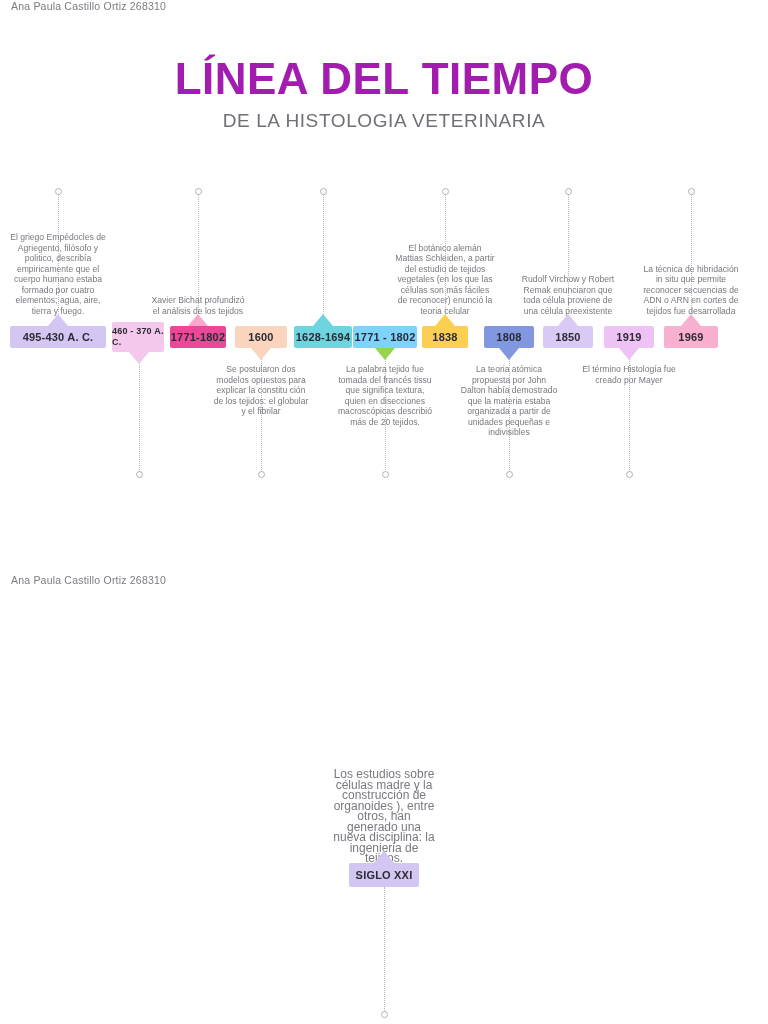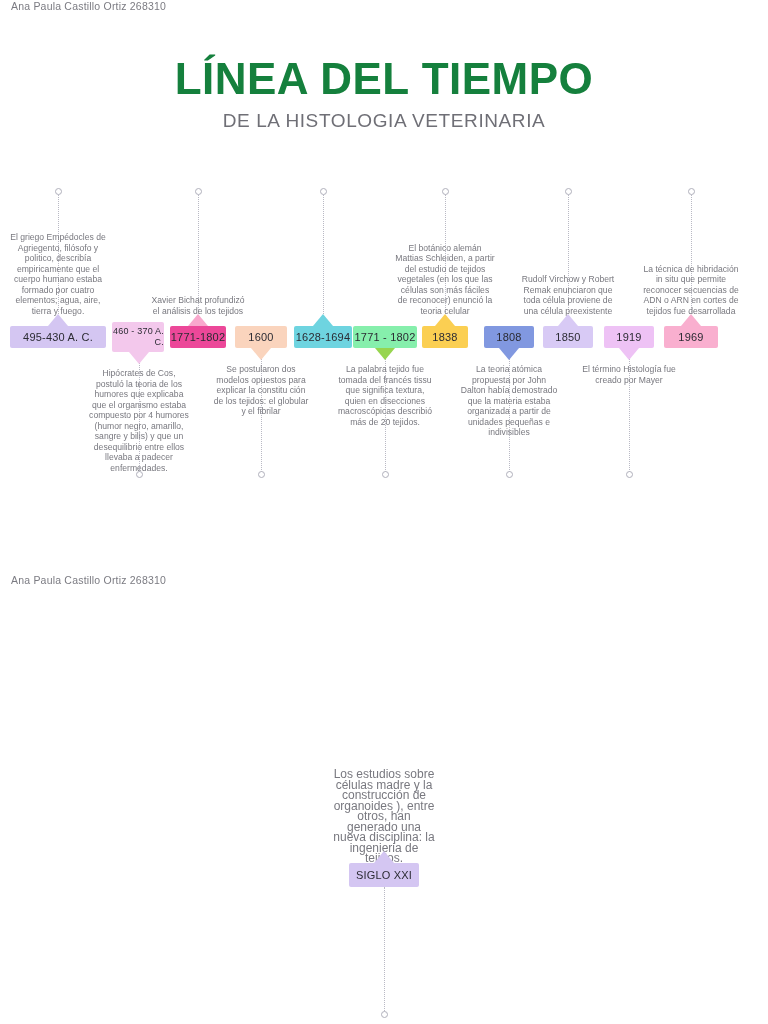--- a/index.html
+++ b/index.html
@@ -35,21 +35,21 @@
   
   .title-main {
     position: absolute;
     top: 54px;
     left: 0;
     width: 768px;
     text-align: center;
     font-size: 44px;
     line-height: 50px;
     font-weight: bold;
-    color: #15803d;
+    color: #a21caf;
     letter-spacing: .5px;
   }
   .title-sub {
     position: absolute;
     top: 108px;
     left: 0;
     width: 768px;
     text-align: center;
     font-size: 19px;
     line-height: 26px;
@@ -91,24 +91,24 @@
   }
 
   .pill {
     position: absolute;
     height: 22px;
     border-radius: 2px;
     display: flex;
     align-items: center;
     justify-content: center;
     font-size: 11px;
-    font-weight: normal;
+    font-weight: bold;
     color: #2b2b33;
     letter-spacing: .2px;
-    text-align: right;
+    text-align: left;
     box-sizing: border-box;
   }
   .pill.two-line {
     height: 30px;
     font-size: 9px;
     line-height: 11px;
   }
 
   
   .arrow {
@@ -140,41 +140,40 @@
   <div class="title-sub">DE LA HISTOLOGIA VETERINARIA</div>
 
   <div id="timeline">
       <div class="conn" style="left: 58px; top: 179px; height: 135px;"></div>
       <div class="dot-cap" style="left: 58px; top: 176px;"></div>
       <div class="desc" style="left: 8px; width: 100px; bottom: 720px;">El griego Empédocles de Agriegento, filósofo y politico, describía empiricamente que el cuerpo humano estaba formado por cuatro elementos; agua, aire, tierra y fuego.</div>
       <div class="pill" style="left: 10px; top: 314px; width: 96px; background: rgb(212, 198, 242);">495-430 A. C.</div>
       <div class="arrow" style="left: 48px; top: 302px; border-bottom: 12px solid rgb(212, 198, 242);"></div>
       <div class="conn" style="left: 139px; top: 340px; height: 122px;"></div>
       <div class="dot-cap" style="left: 139px; top: 459px;"></div>
-      <div class="desc" style="left: 89px; width: 100px; top: 356px;">Hipócrates de Cos, postuló la teoria de los humores que explicaba que el organismo estaba compuesto por 4 humores (humor negro, amarillo, sangre y bilis) y que un desequilibrio entre ellos llevaba a padecer enfermedades.</div>
       <div class="pill two-line" style="left: 112px; top: 310px; width: 52px; background: rgb(243, 200, 236);">460 - 370 A. C.</div>
       <div class="arrow" style="left: 129px; top: 340px; border-top: 12px solid rgb(243, 200, 236);"></div>
       <div class="conn" style="left: 198px; top: 179px; height: 135px;"></div>
       <div class="dot-cap" style="left: 198px; top: 176px;"></div>
       <div class="desc" style="left: 148px; width: 100px; bottom: 720px;">Xavier Bichat profundizó  el análisis de los tejidos</div>
       <div class="pill" style="left: 170px; top: 314px; width: 56px; background: #ec4899;">1771-1802</div>
       <div class="arrow" style="left: 188px; top: 302px; border-bottom: 12px solid rgb(249, 168, 205);"></div>
       <div class="conn" style="left: 261px; top: 336px; height: 126px;"></div>
       <div class="dot-cap" style="left: 261px; top: 459px;"></div>
       <div class="desc" style="left: 211px; width: 100px; top: 352px;">Se postularon dos modelos opuestos para explicar la constitu ción de los tejidos: el globular y el fibrilar</div>
       <div class="pill" style="left: 235px; top: 314px; width: 52px; background: rgb(250, 212, 189);">1600</div>
       <div class="arrow" style="left: 251px; top: 336px; border-top: 12px solid rgb(250, 212, 189);"></div>
       <div class="conn" style="left: 323px; top: 179px; height: 135px;"></div>
       <div class="dot-cap" style="left: 323px; top: 176px;"></div>
       <div class="pill" style="left: 294px; top: 314px; width: 58px; background: rgb(110, 212, 224);">1628-1694</div>
       <div class="arrow" style="left: 313px; top: 302px; border-bottom: 12px solid rgb(110, 212, 224);"></div>
       <div class="conn" style="left: 385px; top: 336px; height: 126px;"></div>
       <div class="dot-cap" style="left: 385px; top: 459px;"></div>
       <div class="desc" style="left: 335px; width: 100px; top: 352px;">La palabra tejido fue tomada del francés tissu que significa textura, quien en disecciones macroscópicas describió más de 20 tejidos.</div>
-      <div class="pill" style="left: 353px; top: 314px; width: 64px; background: #86efac;">1771 - 1802</div>
+      <div class="pill" style="left: 353px; top: 314px; width: 64px; background: #7dd3fc;">1771 - 1802</div>
       <div class="arrow" style="left: 375px; top: 336px; border-top: 12px solid rgb(151, 213, 79);"></div>
       <div class="conn" style="left: 445px; top: 179px; height: 135px;"></div>
       <div class="dot-cap" style="left: 445px; top: 176px;"></div>
       <div class="desc" style="left: 395px; width: 100px; bottom: 720px;">El botánico alemán Mattias Schleiden, a partir del estudio de tejidos vegetales (en los que las células son más fáciles de reconocer) enunció la teoria celular</div>
       <div class="pill" style="left: 422px; top: 314px; width: 46px; background: rgb(251, 207, 82);">1838</div>
       <div class="arrow" style="left: 435px; top: 302px; border-bottom: 12px solid rgb(251, 207, 82);"></div>
       <div class="conn" style="left: 509px; top: 336px; height: 126px;"></div>
       <div class="dot-cap" style="left: 509px; top: 459px;"></div>
       <div class="desc" style="left: 459px; width: 100px; top: 352px;">La teoria atómica propuesta por John Dalton había demostrado que la materia estaba organizada a partir de unidades pequeñas e indivisibles</div>
       <div class="pill" style="left: 484px; top: 314px; width: 50px; background: rgb(129, 152, 224);">1808</div>

